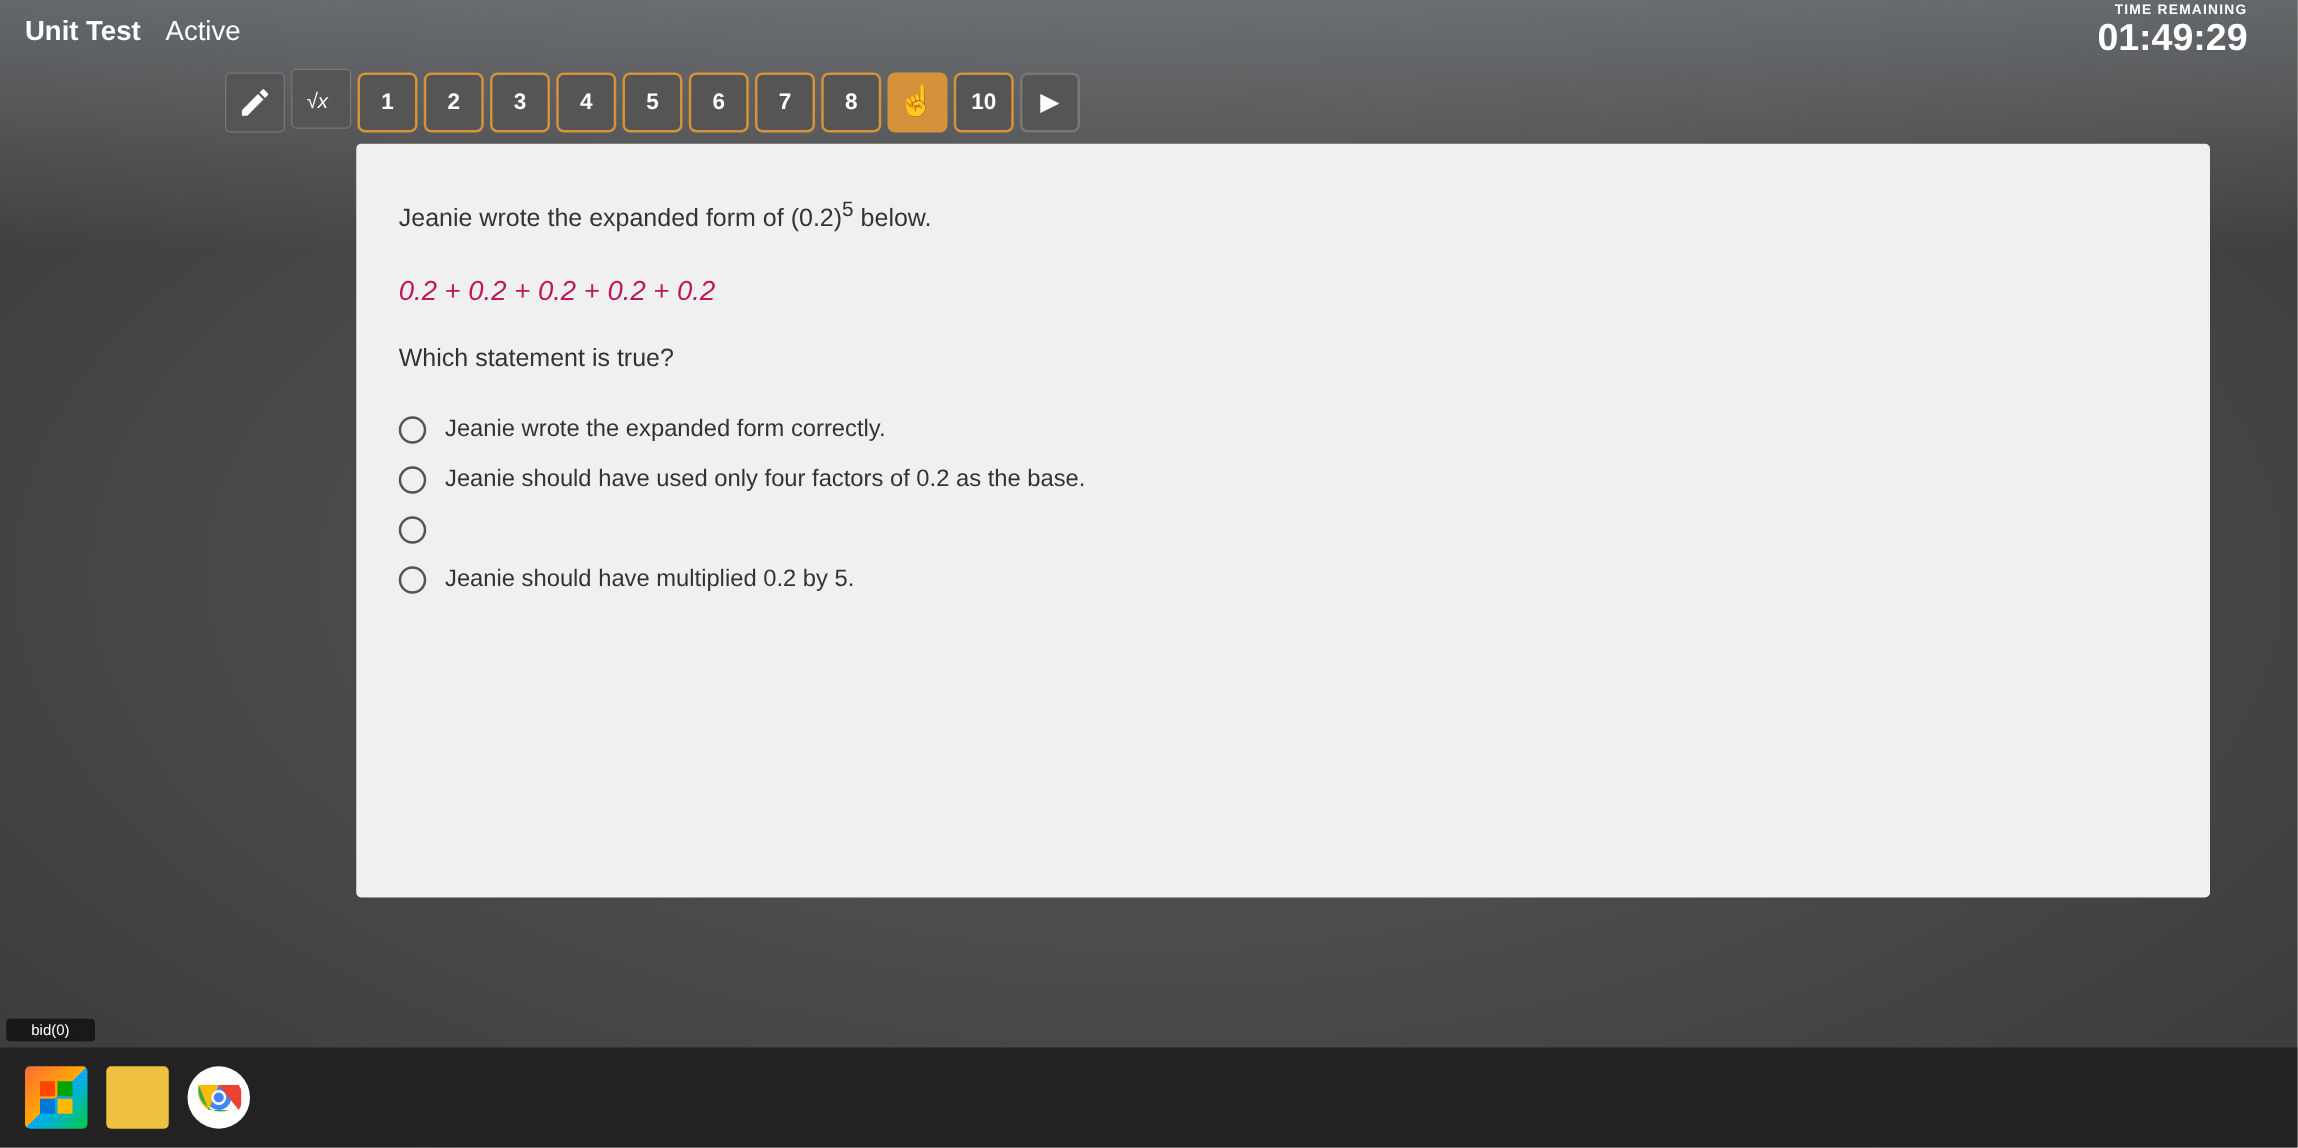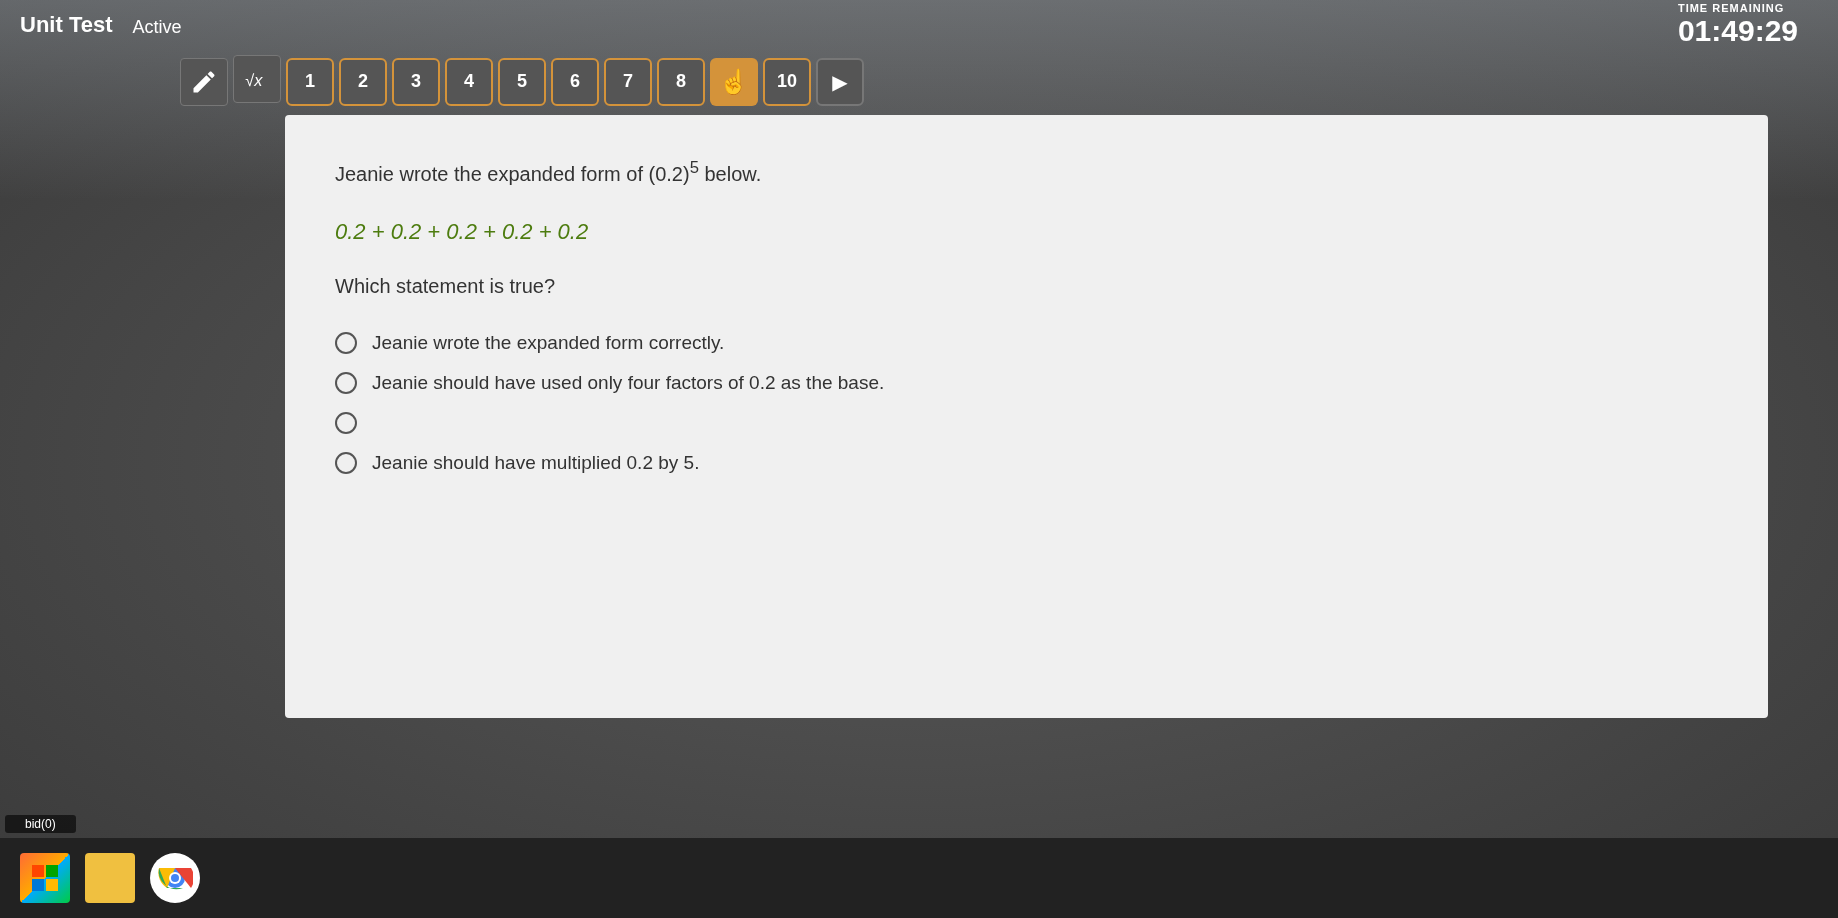--- a/index.html
+++ b/index.html
@@ -45,29 +45,30 @@
     }
 
     .unit-test-title {
       color: #ffffff;
       font-size: 22px;
       font-weight: bold;
     }
 
     .active-badge {
       color: #ffffff;
-      font-size: 18px;
+      font-size: 22px;
       font-weight: normal;
     }
 
     .time-remaining {
       position: absolute;
       right: 40px;
       top: 50%;
       transform: translateY(-50%);
+      text-align: right;
     }
 
     .time-label {
       color: #ffffff;
       font-size: 11px;
       font-weight: bold;
       letter-spacing: 1px;
     }
 
     .time-value {
@@ -146,34 +147,34 @@
 
     
     .content-card {
       position: absolute;
       top: 115px;
       left: 285px;
       right: 70px;
       bottom: 200px;
       background: #f0f0f0;
       border-radius: 4px;
-      padding: 40px 50px;
+      padding: 40px 34px;
       z-index: 5;
     }
 
     .question-text {
       font-size: 20px;
       color: #333;
       margin-bottom: 30px;
       line-height: 1.5;
     }
 
     .math-expression {
       font-size: 22px;
-      color: #4d7c0f;
+      color: #be185d;
       margin-bottom: 30px;
       font-style: italic;
     }
 
     .which-statement {
       font-size: 20px;
       color: #333;
       margin-bottom: 34px;
     }
 

